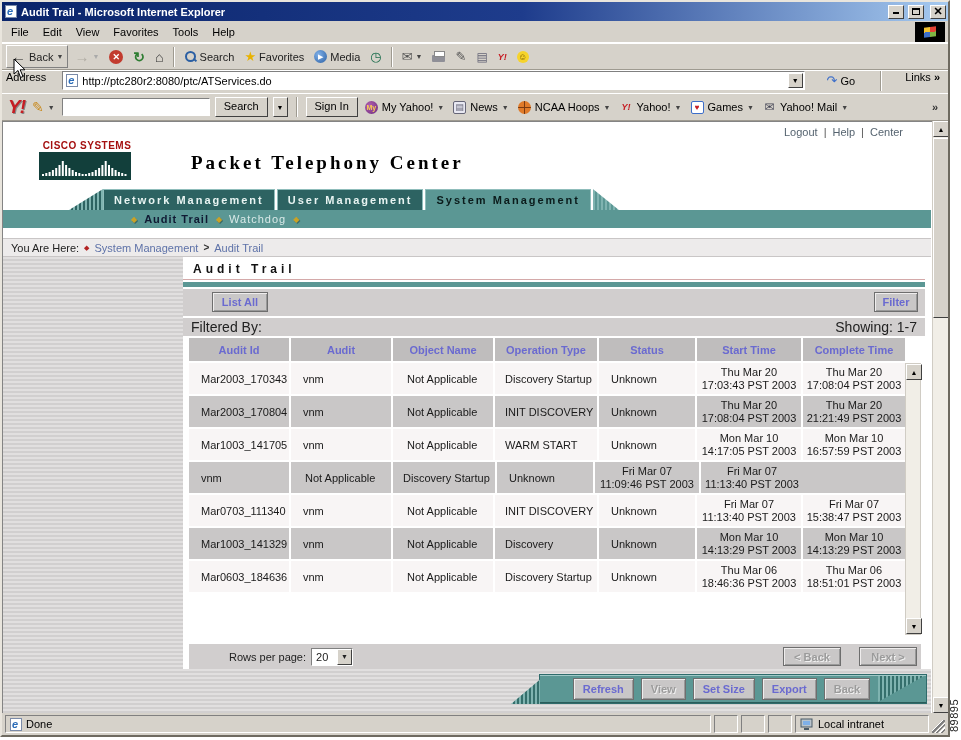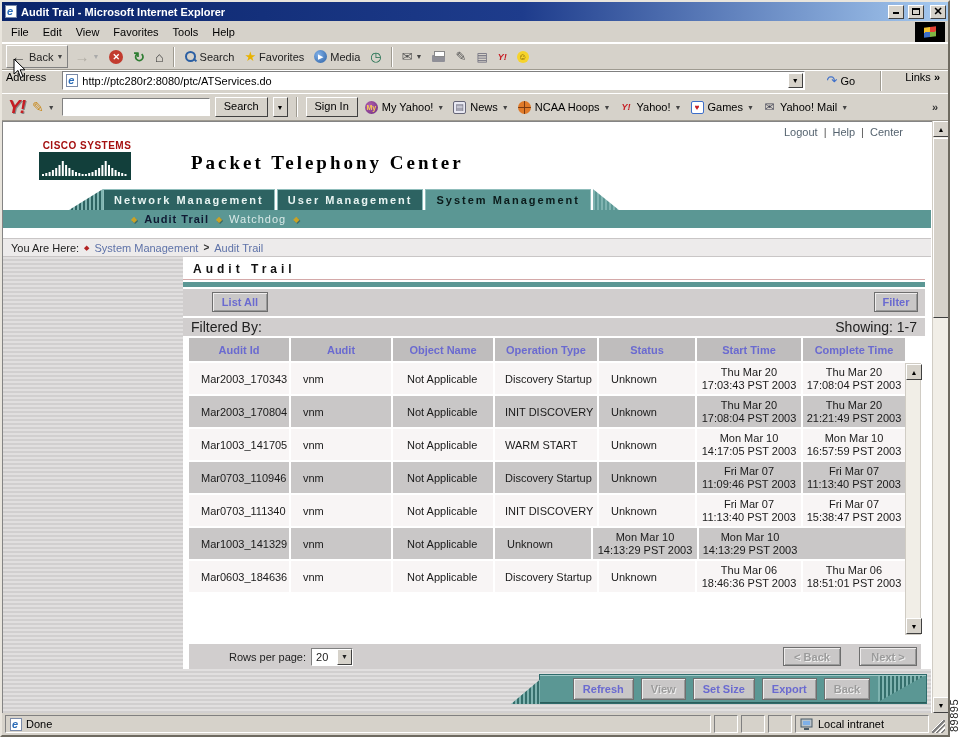--- a/index.html
+++ b/index.html
@@ -514,21 +514,20 @@
                       <span class="td c1">vnm</span>
                       <span class="td c2">Not Applicable</span>
                       <span class="td c3">WARM START</span>
                       <span class="td c4">Unknown</span>
                       <span class="td c5 time">Mon Mar 10
 14:17:05 PST 2003</span>
                       <span class="td c6 time">Mon Mar 10
 16:57:59 PST 2003</span>
                     </div>
                     <div class="trow even">
-                      <span class="td c0">Mar0703_110946</span>
                       <span class="td c1">vnm</span>
                       <span class="td c2">Not Applicable</span>
                       <span class="td c3">Discovery Startup</span>
                       <span class="td c4">Unknown</span>
                       <span class="td c5 time">Fri Mar 07
 11:09:46 PST 2003</span>
                       <span class="td c6 time">Fri Mar 07
 11:13:40 PST 2003</span>
                     </div>
                     <div class="trow odd">
@@ -539,20 +538,21 @@
                       <span class="td c4">Unknown</span>
                       <span class="td c5 time">Fri Mar 07
 11:13:40 PST 2003</span>
                       <span class="td c6 time">Fri Mar 07
 15:38:47 PST 2003</span>
                     </div>
                     <div class="trow even">
                       <span class="td c0">Mar1003_141329</span>
                       <span class="td c1">vnm</span>
                       <span class="td c2">Not Applicable</span>
+                      <span class="td c3">Discovery</span>
                       <span class="td c4">Unknown</span>
                       <span class="td c5 time">Mon Mar 10
 14:13:29 PST 2003</span>
                       <span class="td c6 time">Mon Mar 10
 14:13:29 PST 2003</span>
                     </div>
                     <div class="trow odd">
                       <span class="td c0">Mar0603_184636</span>
                       <span class="td c1">vnm</span>
                       <span class="td c2">Not Applicable</span>

